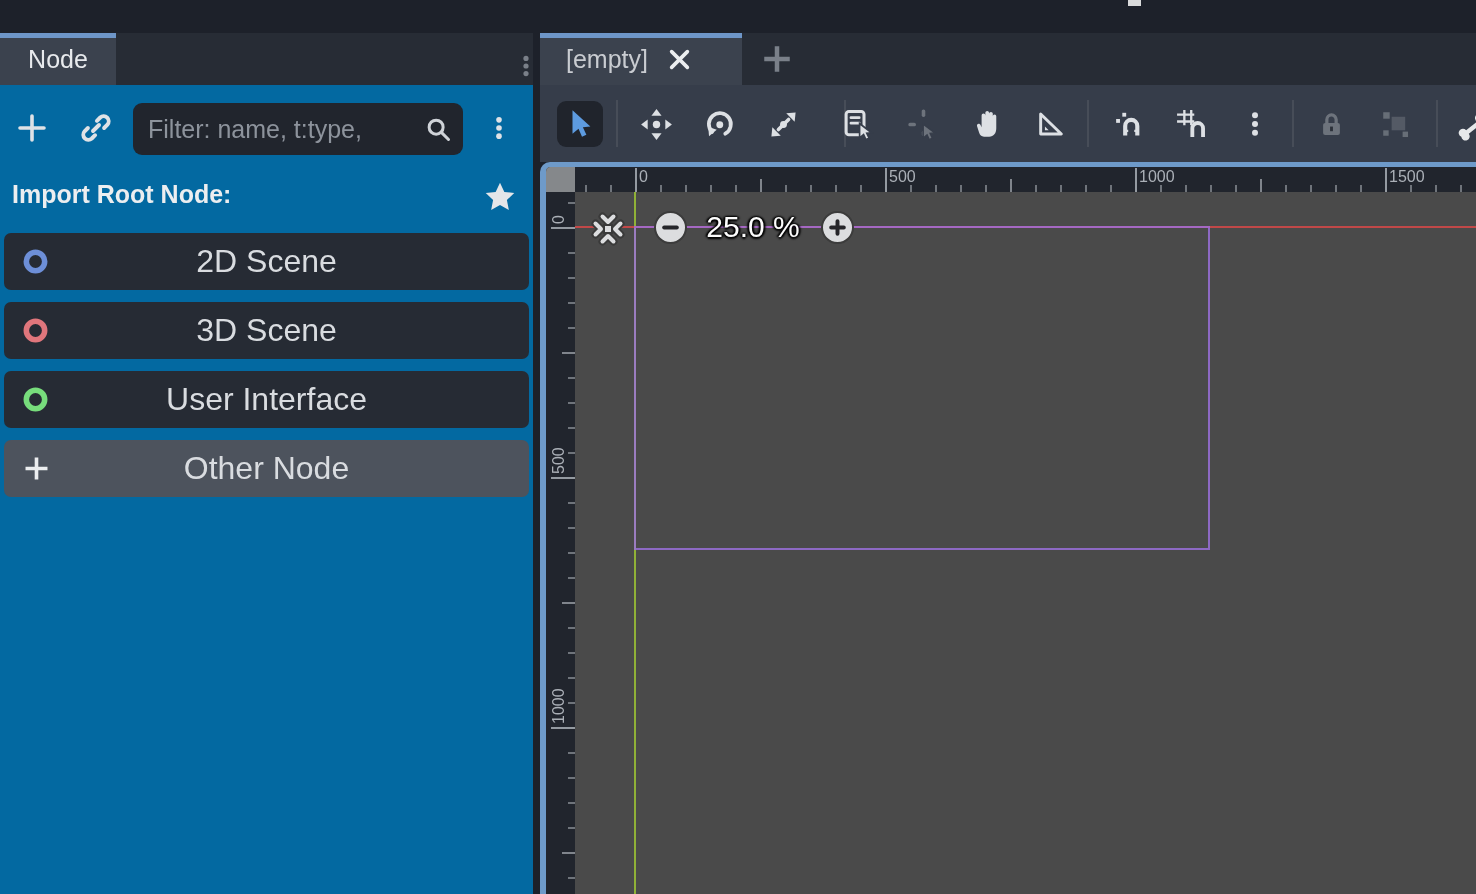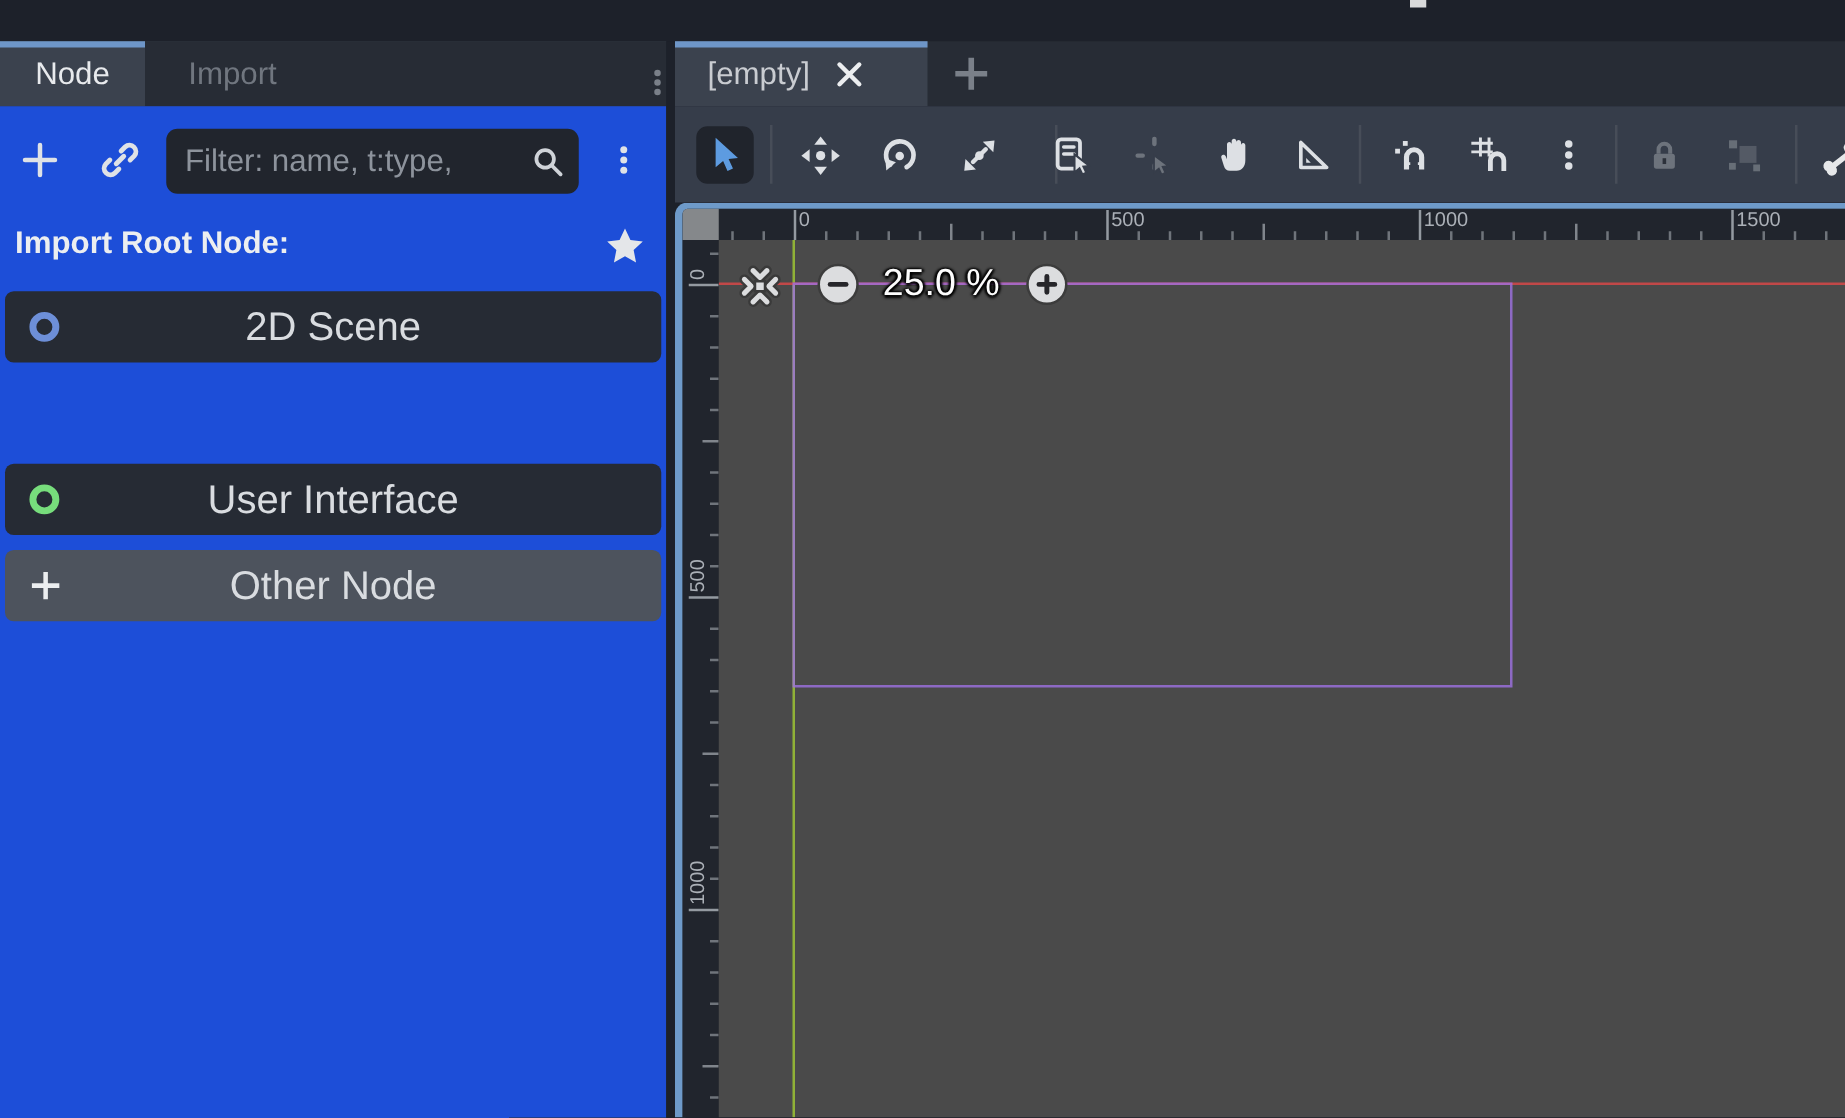--- a/index.html
+++ b/index.html
@@ -13,21 +13,21 @@
   
   .left-dock { position:absolute; left:0; top:33px; width:533px; height:861px; background:#363d4a; }
   .dock-tabbar { position:absolute; left:0; top:0; width:100%; height:52px; background:#272c35; }
   .dock-tab-active { position:absolute; left:0; top:0; width:116px; height:52px; background:#3b424e;
     box-shadow:inset 0 5px 0 #6e96c8; display:flex; align-items:center; justify-content:center;
     color:#e8eaed; font-size:25px; }
   .dock-tab-inactive { position:absolute; left:116px; top:0; width:140px; height:52px;
     display:flex; align-items:center; justify-content:center; color:#70767f; font-size:25px; }
   .dock-tabbar-dots { position:absolute; left:504px; top:11px; width:30px; height:30px; }
 
-  .dock-body { position:absolute; left:0; top:52px; right:0; bottom:0; background:#1d4ed8; overflow:hidden; }
+  .dock-body { position:absolute; left:0; top:52px; right:0; bottom:0; background:#0369a1; overflow:hidden; }
 
   .icon-btn { position:absolute; width:44px; height:44px; display:flex; align-items:center; justify-content:center; }
   .filter-plus { left:10px; top:21px; }
   .filter-link { left:74px; top:21px; }
   .filter-dots { left:477px; top:21px; }
   .filter-input-wrap { position:absolute; left:133px; top:18px; width:330px; height:52px;
     background:#21252d; border-radius:9px; display:flex; align-items:center; }
   .filter-input { flex:1; background:transparent; border:none; outline:none; color:#cfd3d8;
     font-size:25px; padding:0 0 0 15px; font-family:inherit; min-width:0; }
   .filter-input::placeholder { color:#8d939c; opacity:1; }
@@ -98,21 +98,20 @@
 <body>
 
 <div class="top-strip">
   <div class="top-fragment"></div>
 </div>
 
 <div class="left-dock">
 
   <div class="dock-tabbar">
     <div class="dock-tab-active">Node</div>
-    <div class="dock-tab-inactive">Import</div>
     <div class="dock-tabbar-dots icon-btn" style="left:504px; top:11px;">
       <svg width="26" height="26" viewBox="0 0 24 24" fill="#7a8089">
         <circle cx="12" cy="5" r="2.4"></circle>
           <circle cx="12" cy="12" r="2.4"></circle>
           <circle cx="12" cy="19" r="2.4"></circle>
       </svg>
     </div>
   </div>
 
   <div class="dock-body">
@@ -155,20 +154,28 @@
 
     <div class="root-btn" style="top:148px;">
       <span class="root-icon">
         <svg width="29" height="29" viewBox="0 0 24 24">
           <circle cx="12" cy="12" r="7.6" fill="none" stroke-width="4.6" stroke="#6d8fd8"></circle>
         </svg>
       </span>
       <span class="root-label">2D Scene</span>
     </div>
 
+    <div class="root-btn" style="top:217px;">
+      <span class="root-icon">
+        <svg width="29" height="29" viewBox="0 0 24 24">
+          <circle cx="12" cy="12" r="7.6" fill="none" stroke-width="4.6" stroke="#e0767c"></circle>
+        </svg>
+      </span>
+      <span class="root-label">3D Scene</span>
+    </div>
 
     <div class="root-btn" style="top:286px;">
       <span class="root-icon">
         <svg width="29" height="29" viewBox="0 0 24 24">
           <circle cx="12" cy="12" r="7.6" fill="none" stroke-width="4.6" stroke="#77dd7c"></circle>
         </svg>
       </span>
       <span class="root-label">User Interface</span>
     </div>
 

